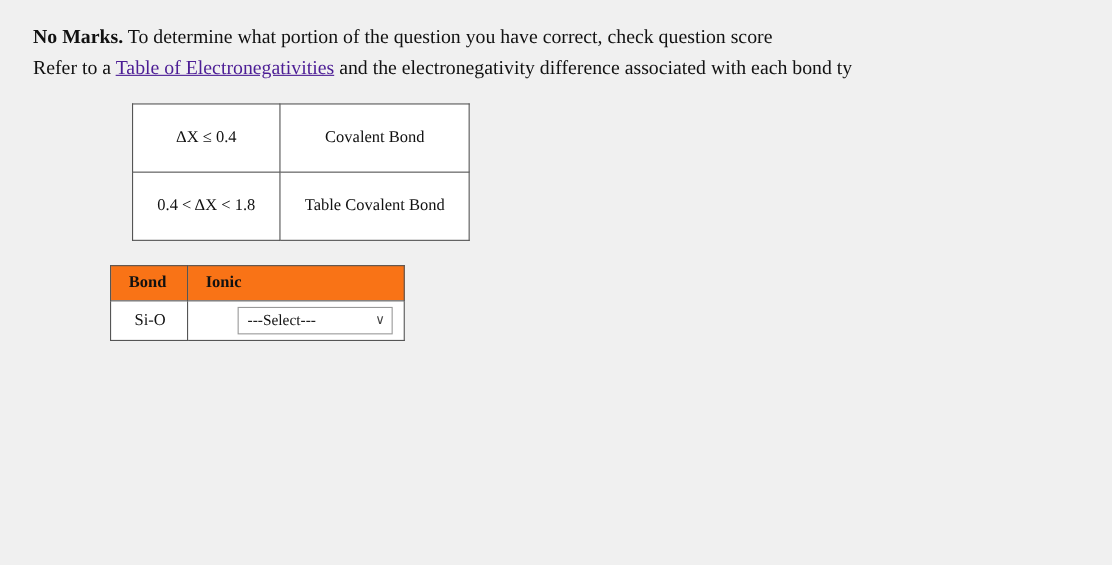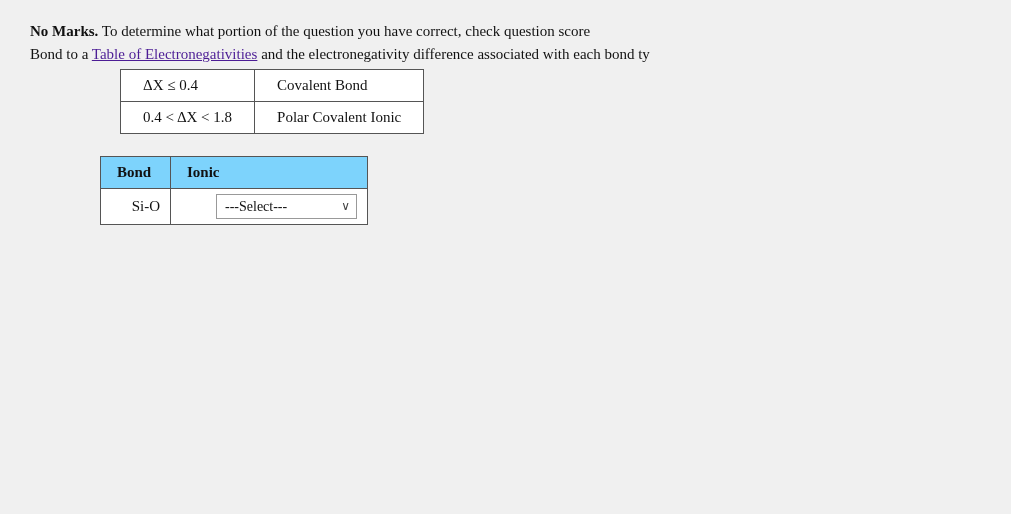--- a/index.html
+++ b/index.html
@@ -12,23 +12,23 @@
       background: #f0f0f0;
       font-family: Georgia, 'Times New Roman', serif;
       font-size: 15px;
       color: #111;
       width: 1011px;
       min-height: 514px;
       padding: 20px 30px;
     }
 
     .intro-text {
-      font-size: 15px;
+      font-size: 18px;
       line-height: 1.55;
-      margin-bottom: 2px;
+      margin-bottom: 18px;
       font-weight: normal;
     }
 
     .intro-text strong {
       font-weight: bold;
     }
 
     .underline-link {
       text-decoration: underline;
       color: #4c1d95;
@@ -36,48 +36,49 @@
     }
 
     .reference-table {
       border-collapse: collapse;
       margin-left: 90px;
       margin-bottom: 22px;
     }
 
     .reference-table td {
       border: 1px solid #555;
-      padding: 7px 22px;
+      padding: 22px 22px;
+      text-align: center;
       font-size: 15px;
       background: #fff;
     }
 
     .bond-table {
       border-collapse: collapse;
       margin-left: 70px;
     }
 
     .bond-table th {
       border: 1px solid #555;
       padding: 7px 16px;
-      background: #7dd3fc;
+      background: #f97316;
       font-weight: bold;
       font-size: 15px;
       text-align: left;
     }
 
     .bond-table td {
       border: 1px solid #555;
       padding: 5px 10px;
       background: #fff;
       font-size: 15px;
     }
 
     .bond-table td:first-child {
-      text-align: right;
+      text-align: center;
       padding-left: 12px;
       width: 70px;
     }
 
     .bond-table td:last-child {
       width: 185px;
     }
 
     .select-wrapper {
       position: relative;
@@ -108,32 +109,32 @@
       font-size: 12px;
       pointer-events: none;
       color: #444;
     }
   </style>
 </head>
 <body>
 
 <p class="intro-text">
   <strong>No Marks.</strong><span> To determine what portion of the question you have correct, check question score</span><br>
-  <span>Bond to a </span><a class="underline-link">Table of Electronegativities</a><span> and the electronegativity difference associated with each bond ty</span>
+  <span>Refer to a </span><a class="underline-link">Table of Electronegativities</a><span> and the electronegativity difference associated with each bond ty</span>
 </p>
 
 <table class="reference-table">
   <tbody id="ref-table-body">
       <tr>
       <td>ΔX ≤ 0.4</td>
       <td>Covalent Bond</td>
     </tr>
       <tr>
       <td>0.4 &lt; ΔX &lt; 1.8</td>
-      <td>Polar Covalent Ionic</td>
+      <td>Table Covalent Bond</td>
     </tr>
     </tbody>
 </table>
 
 <table class="bond-table">
   <thead>
     <tr>
       <th>Bond</th>
       <th>Ionic</th>
     </tr>

